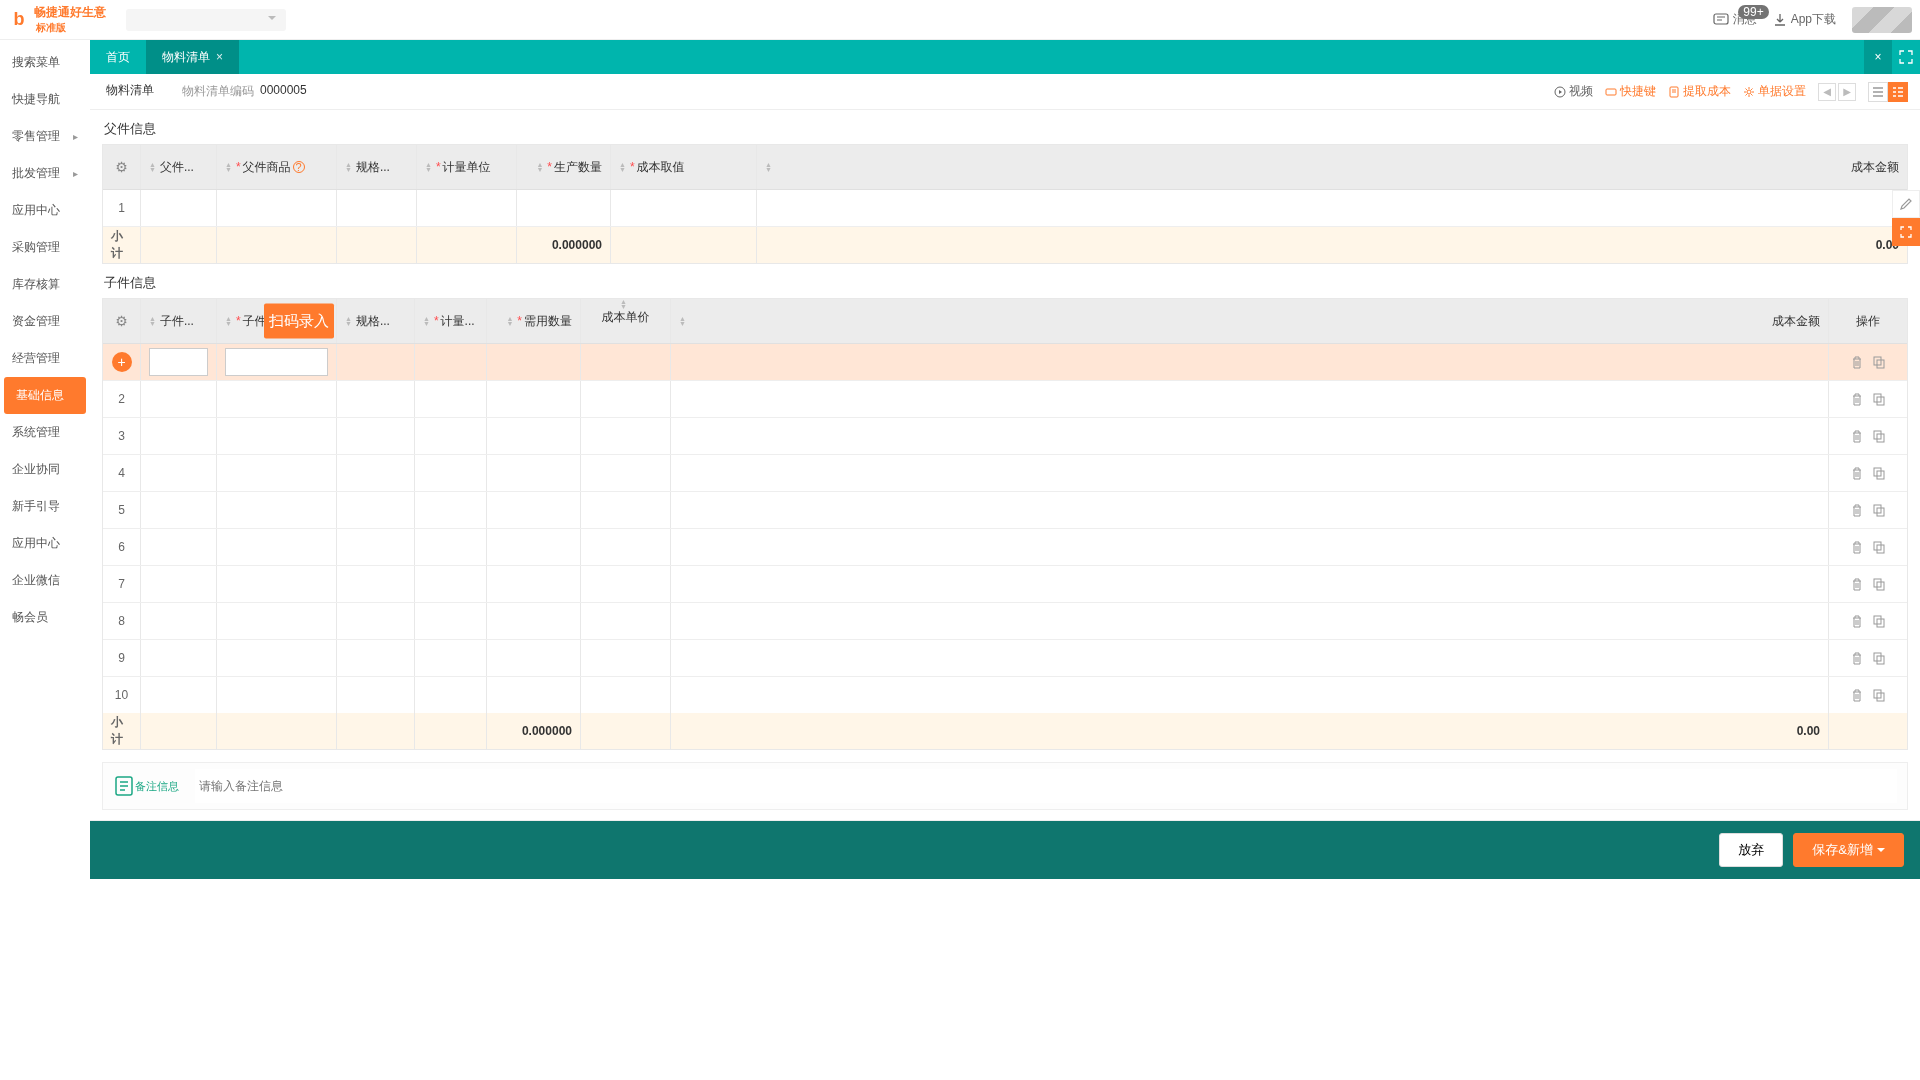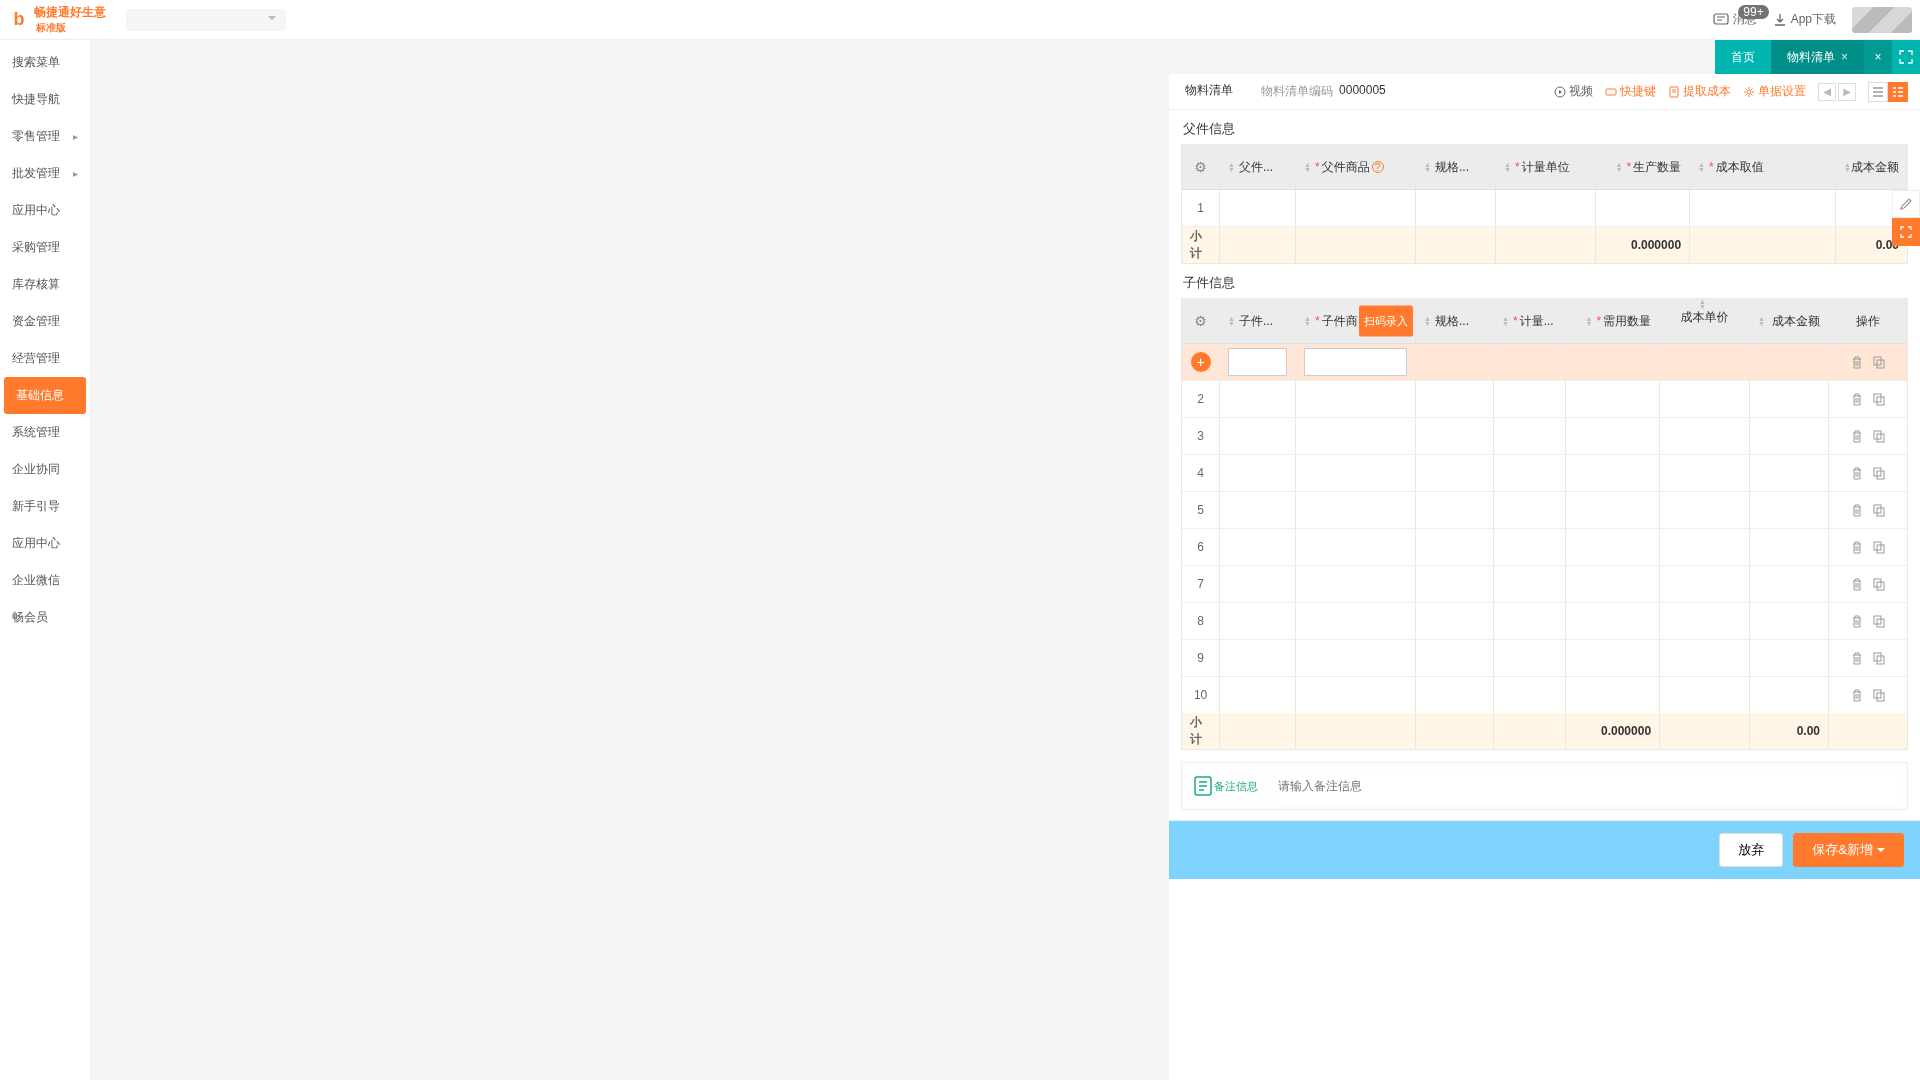--- a/index.html
+++ b/index.html
@@ -17,21 +17,21 @@
 .badge { position: absolute; top: -6px; right: -12px; background: #737373; color: #fff; border-radius: 8px; padding: 0 5px; font-size: 12px; line-height: 14px; }
 .avatar { width: 60px; height: 26px; background: linear-gradient(135deg,#d8d8d8 25%,#bbb 25%,#bbb 50%,#d8d8d8 50%,#d8d8d8 75%,#bbb 75%); border-radius: 3px; }
 
 
 .layout { display: flex; height: calc(100vh - 40px); }
 .sidebar { width: 90px; background: #fff; display: flex; flex-direction: column; padding-top: 4px; }
 .side-item { padding: 10px 12px; color: #555; cursor: pointer; display: flex; align-items: center; justify-content: space-between; font-size: 12px; }
 .side-item.active { background: #ff7a2d; color: #fff; border-radius: 3px; margin: 0 4px; }
 .side-item .caret { font-size: 10px; color: #999; }
 
-.main { flex: 1; display: flex; flex-direction: column; min-width: 0; align-items: flex-end; }
+.main { flex: 1; display: flex; flex-direction: column; min-width: 0; }
 
 
 .tabsbar { height: 34px; background: #00b5ad; display: flex; align-items: stretch; position: relative; }
 .tabsbar .tab { padding: 0 16px; display: flex; align-items: center; color: #fff; font-size: 12px; cursor: pointer; gap: 6px; }
 .tabsbar .tab.sub { background: #008f88; }
 .tab-close { font-size: 12px; opacity: .85; }
 .tabsbar-right { margin-left: auto; display: flex; align-items: center; }
 .tb-btn { width: 28px; height: 34px; display: flex; align-items: center; justify-content: center; color: #fff; cursor: pointer; }
 .tb-btn.close { background: rgba(0,0,0,.15); }
 
@@ -78,32 +78,32 @@
 .c-col-a { width: 76px; }
 .c-col-b { width: 120px; }
 .c-col-c { width: 78px; }
 .c-col-d { width: 72px; }
 .c-col-e { width: 94px; justify-content: flex-end; }
 .c-col-f { width: 90px; flex-direction: column; }
 .c-col-g { flex: 1; justify-content: flex-end; }
 .col-op { width: 78px; justify-content: center; gap: 10px; border-right: none; }
 
 .gear { color:#888; font-size:14px;}
-.scan-tag { position: absolute; right: 2px; top: 50%; transform: translateY(-50%); background: #ff7a2d; color: #fff; font-size: 11px; padding: 8px 5px; border-radius: 2px; }
+.scan-tag { position: absolute; right: 2px; top: 50%; transform: translateY(-50%); background: #ff7a2d; color: #fff; font-size: 15px; padding: 8px 5px; border-radius: 2px; }
 .add-btn { width: 20px; height: 20px; border-radius: 50%; background: #ff7a2d; color: #fff; display:flex; align-items:center; justify-content:center; font-size:14px;}
 .cell-input { width: 100%; height: 28px; border: 1px solid #ccc; background: #fff; }
 .iconbtn { color: #999; cursor: pointer; font-size: 13px; }
 
 
 .remarks { margin: 12px 12px 0; display: flex; align-items: center; gap: 16px; border: 1px solid #eee; padding: 6px 10px; background:#fdfdfd;}
 .remarks-block { display:flex; flex-direction:row; align-items:center; color:#1ba784; font-size:11px;}
 .remarks-input { flex: 1; border: none; outline: none; color: #999; font-size: 12px; padding: 10px 4px; }
 
 
-.footer { margin-top: 10px; padding: 12px 16px; border-top: 1px solid #eee; display: flex; justify-content: flex-end; gap: 10px; background:#7dd3fc;}
+.footer { margin-top: 10px; padding: 12px 16px; border-top: 1px solid #eee; display: flex; justify-content: flex-end; gap: 10px; background:#0f766e;}
 .btn { padding: 7px 18px; border-radius: 3px; font-size: 13px; cursor: pointer; border: 1px solid #ddd; background: #fff; }
 .btn.primary { background: #ff7a2d; color: #fff; border-color: #ff7a2d; display:flex; align-items:center; gap:4px;}
 .btn.primary::after { content:""; border:4px solid transparent; border-top-color:#fff; margin-top:4px;}
 
 
 .floating { position: fixed; right: 0; top: 190px; display: flex; flex-direction: column; }
 .fbtn { width: 28px; height: 28px; background: #fff; border: 1px solid #eee; display:flex; align-items:center; justify-content:center; color:#999; cursor:pointer;}
 .fbtn.orange { background: #ff7a2d; color: #fff; border-color:#ff7a2d;}
 
 svg { display: block; }

